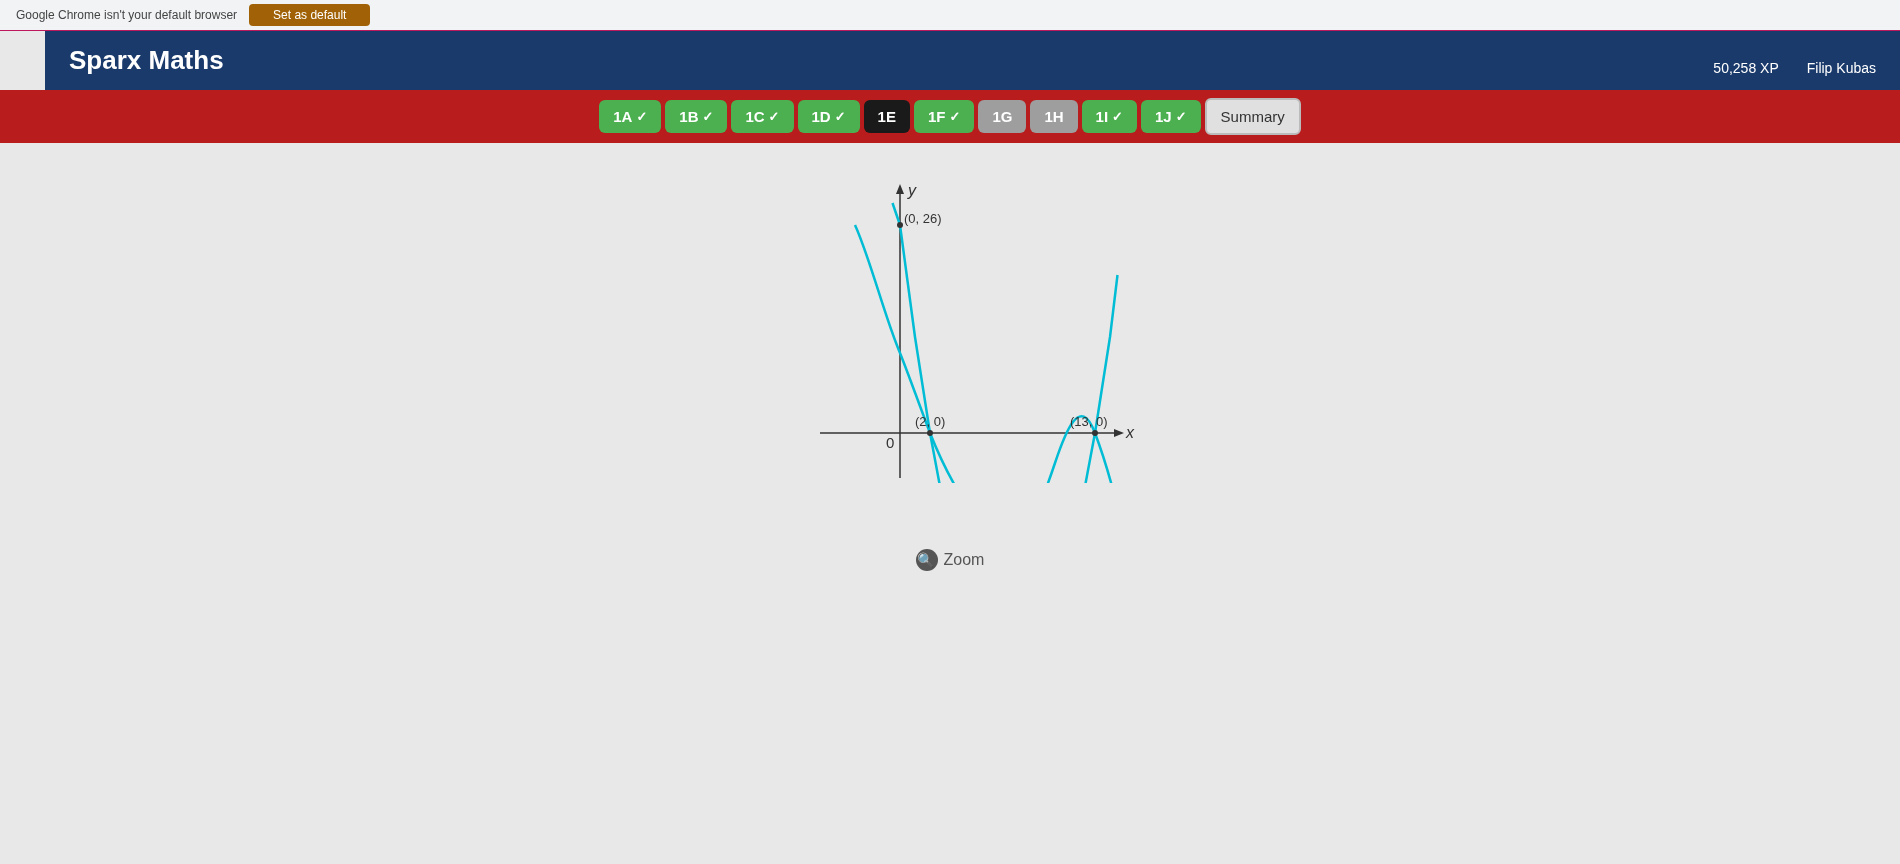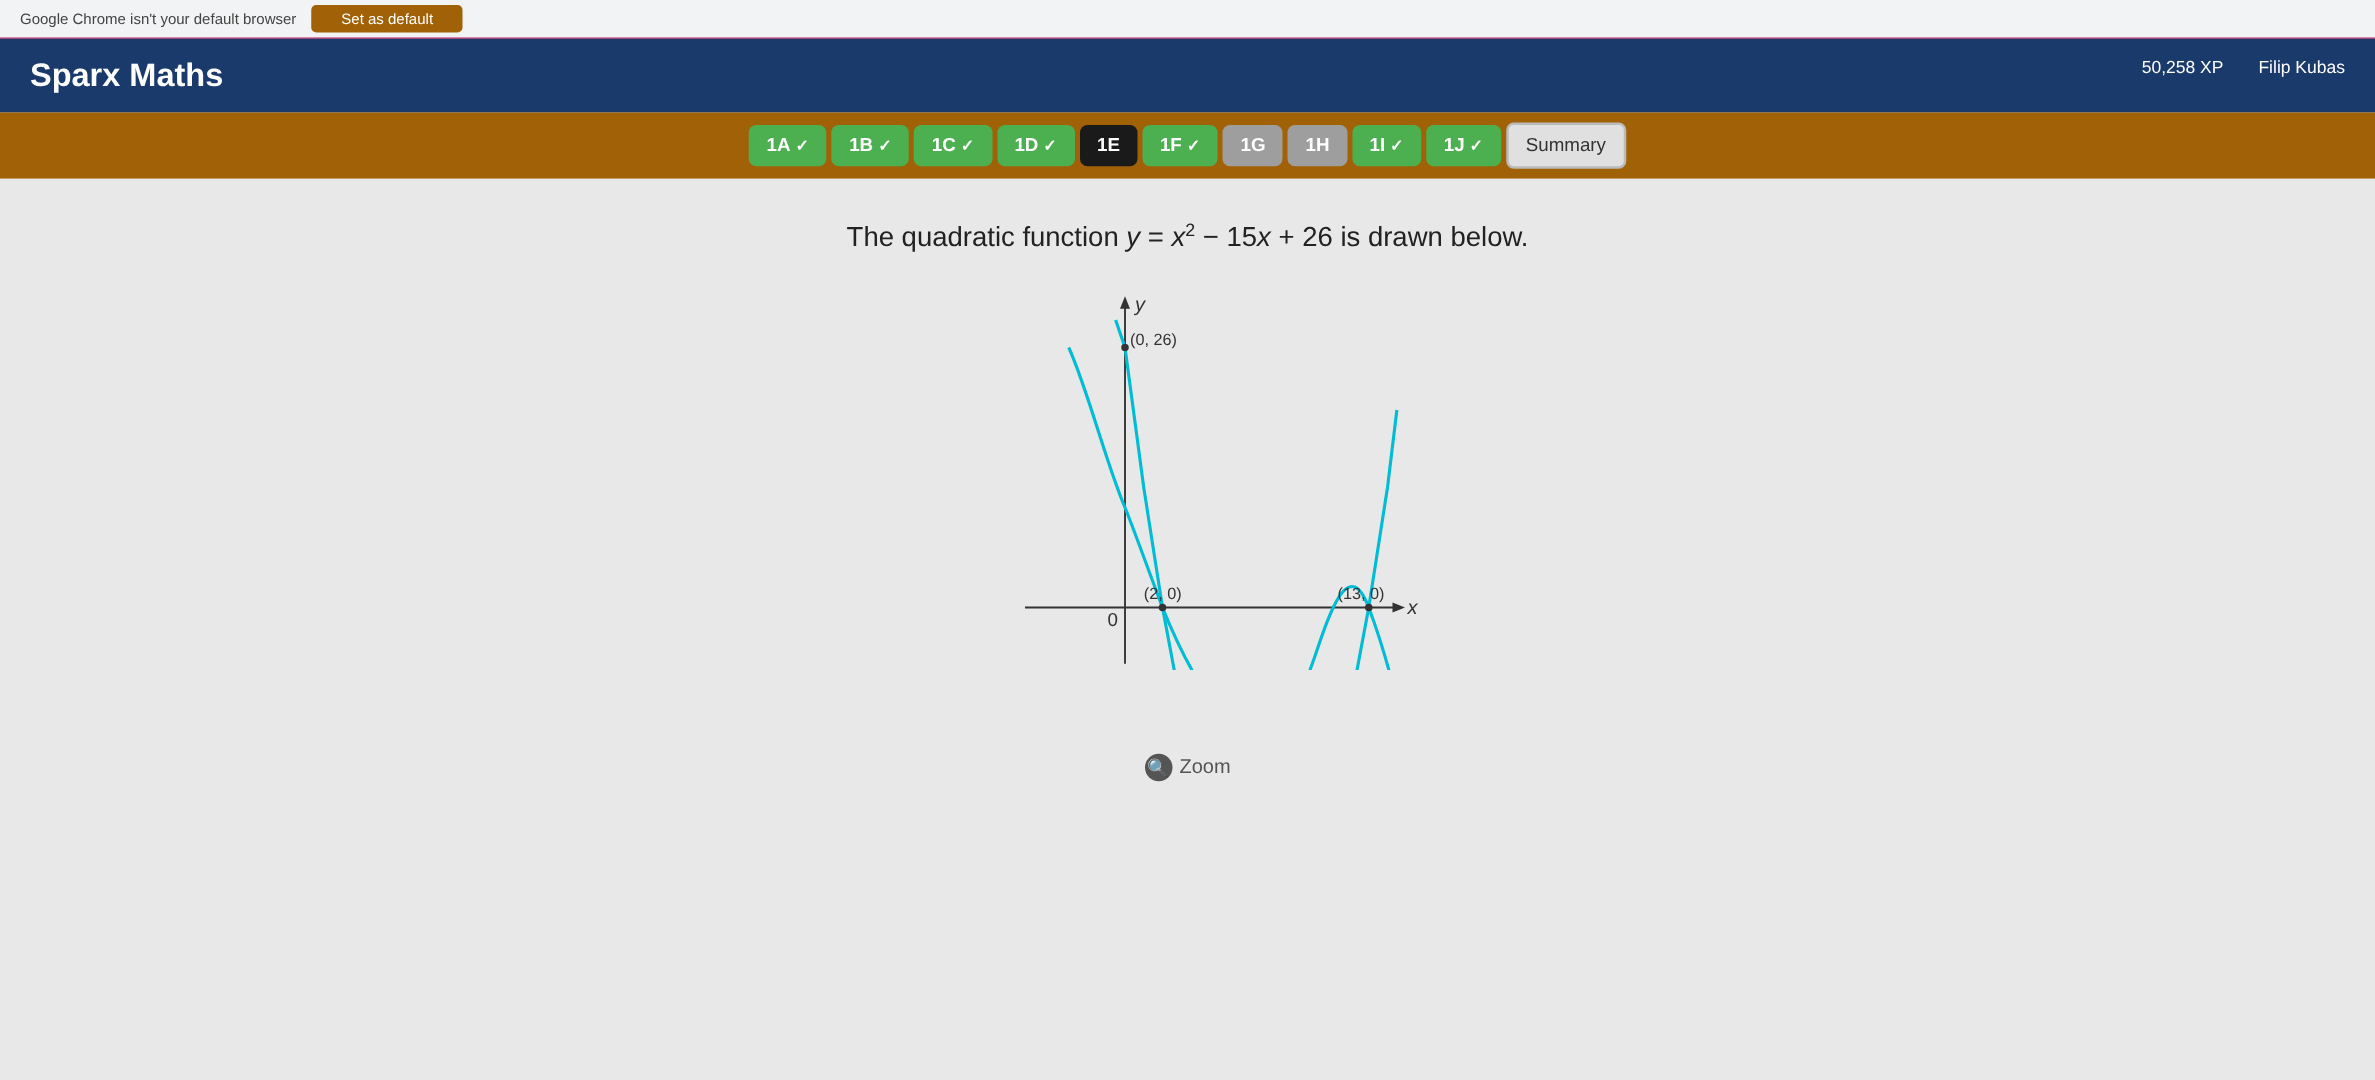--- a/index.html
+++ b/index.html
@@ -24,36 +24,37 @@
       padding: 4px 24px;
       font-size: 12px;
       cursor: pointer;
     }
 
     
     .header {
       background: #1a3a6b;
       padding: 14px 24px;
       display: flex;
-      align-items: flex-start;
+      align-items: flex-end;
       justify-content: space-between;
+      margin-left: 45px;
     }
     .header-title {
       color: white;
       font-size: 26px;
       font-weight: bold;
     }
     .header-user {
       color: white;
       font-size: 14px;
     }
 
     
     .nav-bar {
-      background: #a16207;
+      background: #b91c1c;
       display: flex;
       align-items: center;
       justify-content: center;
       padding: 8px 0;
       gap: 4px;
     }
     .nav-tab {
       background: #4caf50;
       color: white;
       border: none;
@@ -170,23 +171,20 @@
   <button class="nav-tab active">1E</button>
   <button class="nav-tab">1F <span class="checkmark">✓</span></button>
   <button class="nav-tab inactive">1G</button>
   <button class="nav-tab inactive">1H</button>
   <button class="nav-tab">1I <span class="checkmark">✓</span></button>
   <button class="nav-tab">1J <span class="checkmark">✓</span></button>
   <button class="nav-tab summary">Summary</button>
 </div>
 
 <div class="main-content">
-  <div class="question-text">
-    The quadratic function <em>y</em> = <em>x</em><sup>2</sup> − 15<em>x</em> + 26 is drawn below.
-  </div>
 
   <div class="graph-container">
     <svg class="graph-svg" viewBox="0 0 380 350">
 
       <line x1="140" y1="10" x2="140" y2="300" stroke="#333" stroke-width="1.5"></line>
 
       <line x1="60" y1="255" x2="360" y2="255" stroke="#333" stroke-width="1.5"></line>
 
       <polygon points="140,6 136,16 144,16" fill="#333"></polygon>
 

